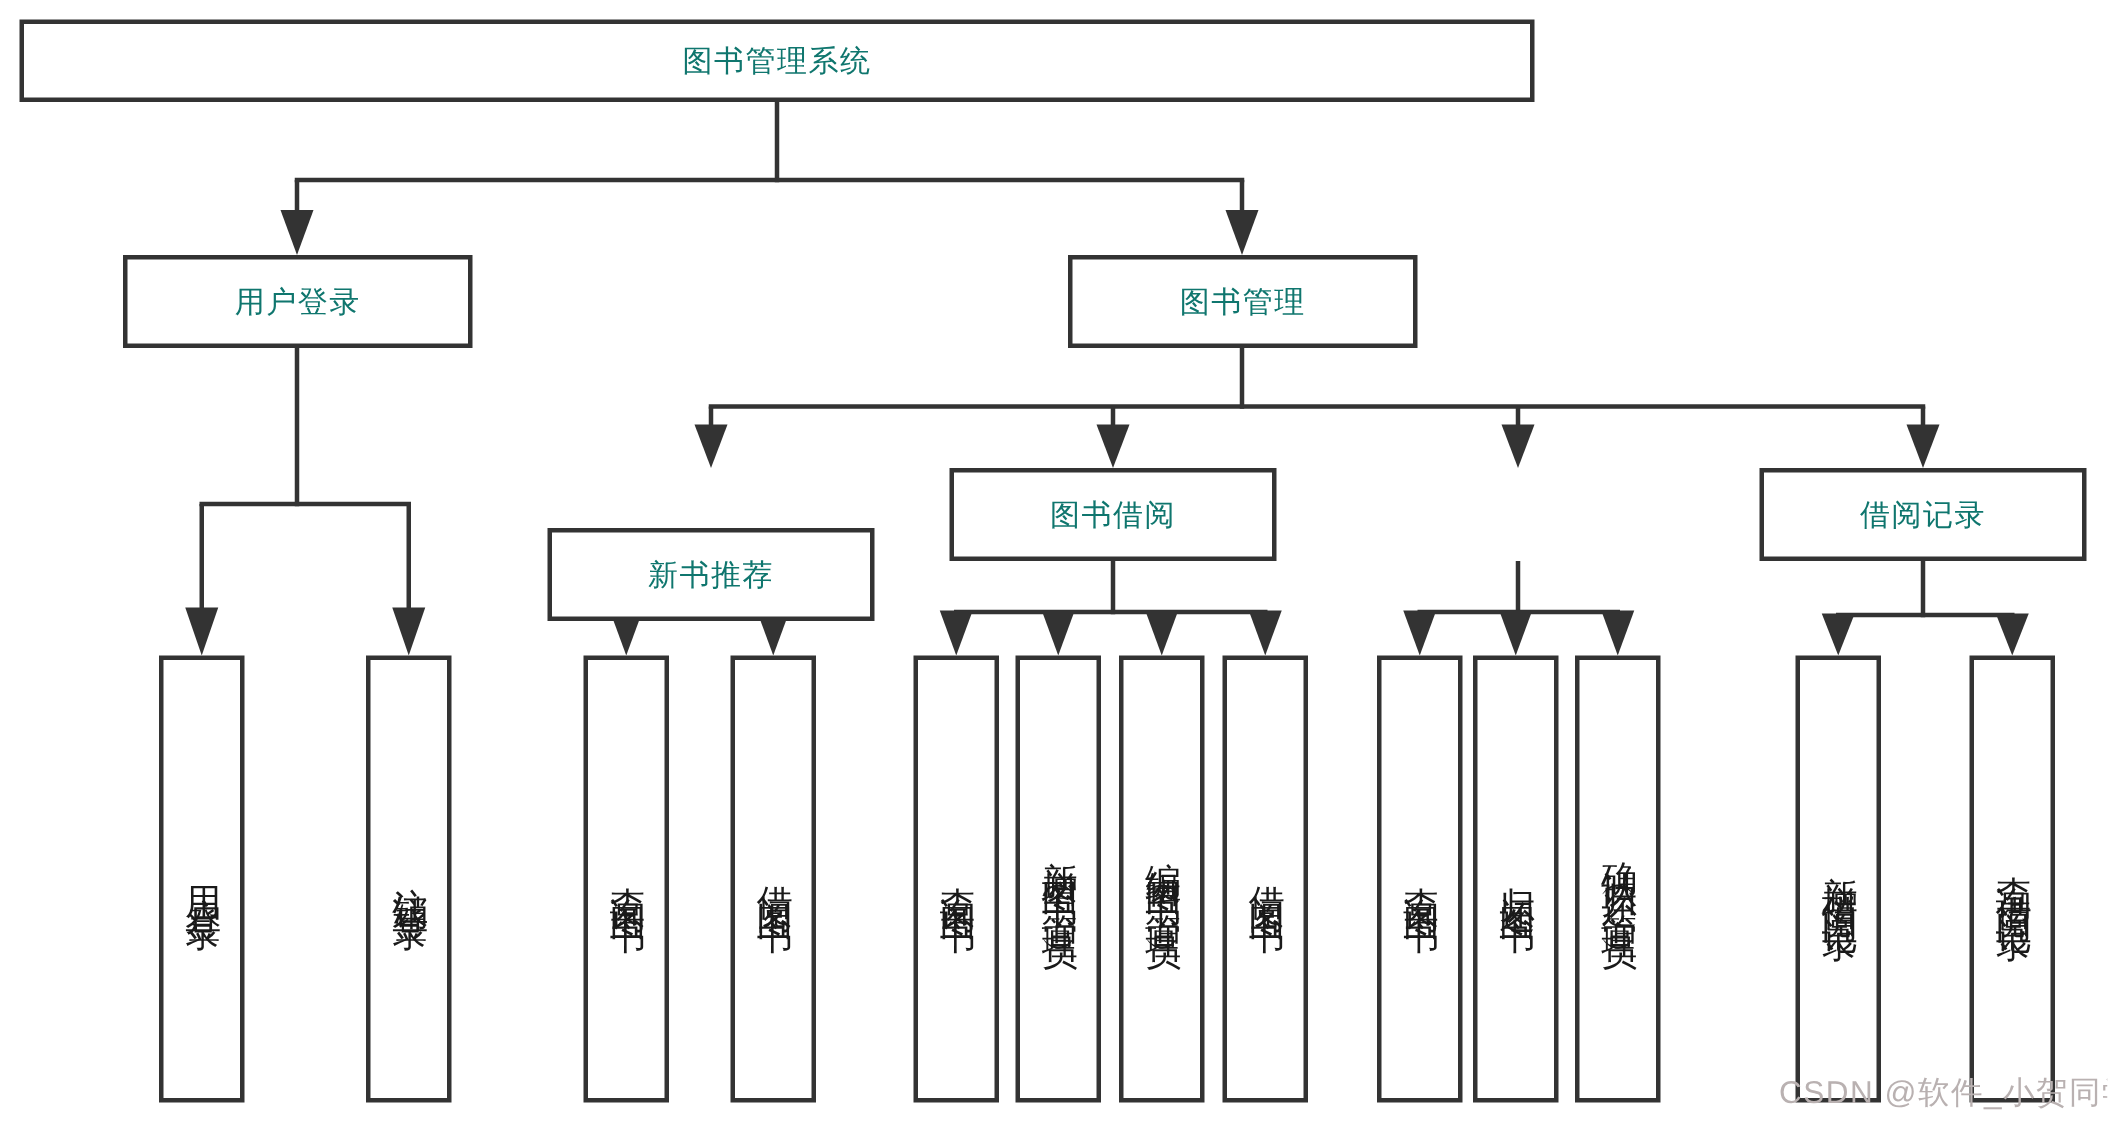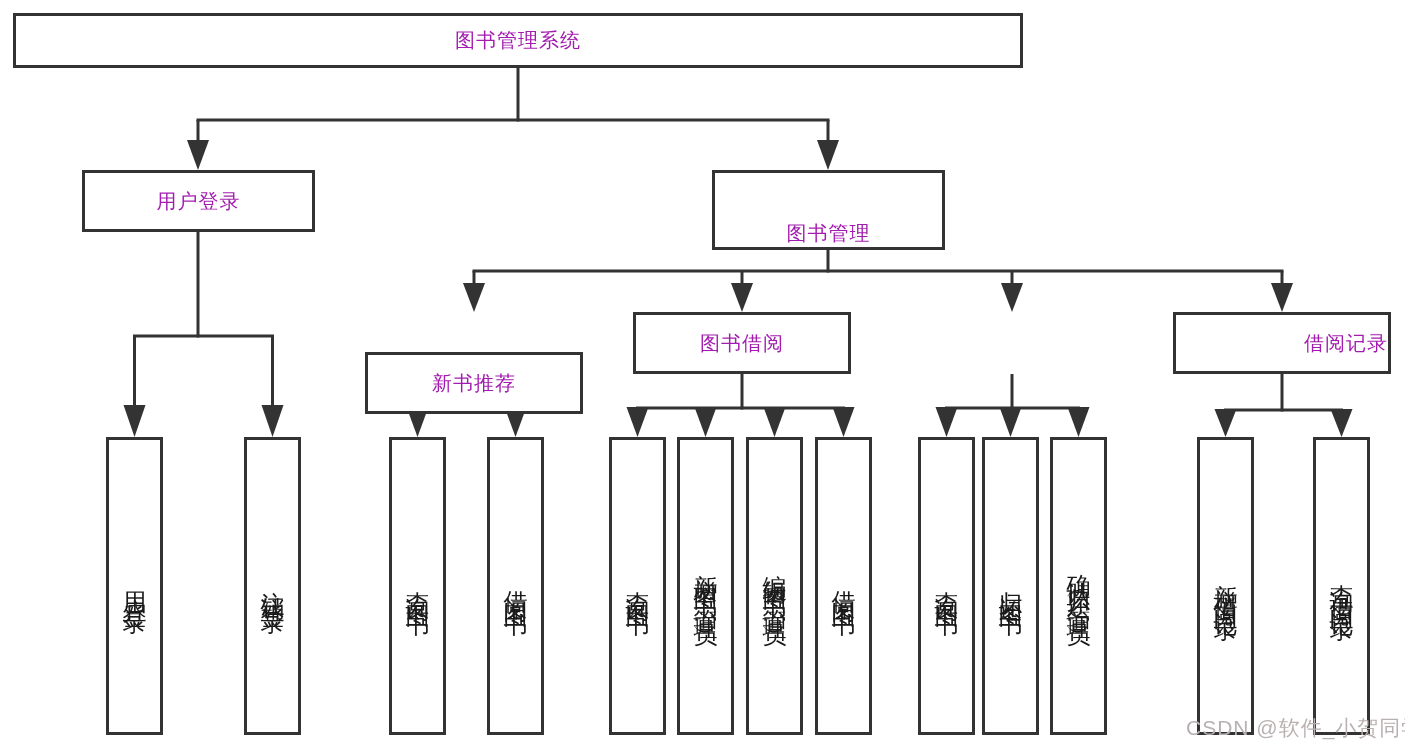--- a/index.html
+++ b/index.html
@@ -4,25 +4,25 @@
 <style>
   html,body{margin:0;padding:0;background:#fff;}
   #canvas{
     position:relative;width:1405px;height:747px;background:#ffffff;overflow:hidden;
     font-family:"Liberation Sans","DejaVu Sans",sans-serif;
   }
   #connectors{position:absolute;left:0;top:0;width:1405px;height:747px;}
   .hbox{
     position:absolute;box-sizing:border-box;border:3px solid #333333;background:#ffffff;
     display:flex;align-items:center;justify-content:center;
-    font-size:20px;color:#a21caf;letter-spacing:1px;z-index:2;
+    font-size:20px;color:#0f766e;letter-spacing:1px;z-index:2;
   }
   .root{left:13px;top:13px;width:1010px;height:55px;font-size:20px;}
   .l1a{left:82px;top:170px;width:233px;height:62px;}
-  .l1b{left:712px;top:170px;width:233px;height:80px;align-items:flex-end;}
+  .l1b{left:712px;top:170px;width:233px;height:62px;}
   .l2{top:312px;width:218px;height:62px;}
   .leaf{
     position:absolute;box-sizing:border-box;top:437px;width:57px;height:298px;
     border:3px solid #333333;background:#ffffff;
     display:flex;align-items:center;justify-content:center;z-index:2;
   }
   .vtext{
     writing-mode:vertical-rl;text-orientation:mixed;
     font-size:24px;letter-spacing:7px;line-height:1;color:#1a1a1a;white-space:nowrap;
   }
@@ -108,21 +108,21 @@
   <div class="hbox l1b">
     <span>图书管理</span>
   </div>
 
   <div class="hbox l2" style="left:365px;margin-top:40px;">
     <span>新书推荐</span>
   </div>
   <div class="hbox l2" style="left:633px;">
     <span>图书借阅</span>
   </div>
-  <div class="hbox l2" style="left:1173px;justify-content:flex-end;">
+  <div class="hbox l2" style="left:1173px;">
     <span>借阅记录</span>
   </div>
 
   <div class="leaf" style="left:106px;">
     <span class="vtext">用户登录</span>
   </div>
   <div class="leaf" style="left:244px;">
     <span class="vtext">注销登录</span>
   </div>
 

